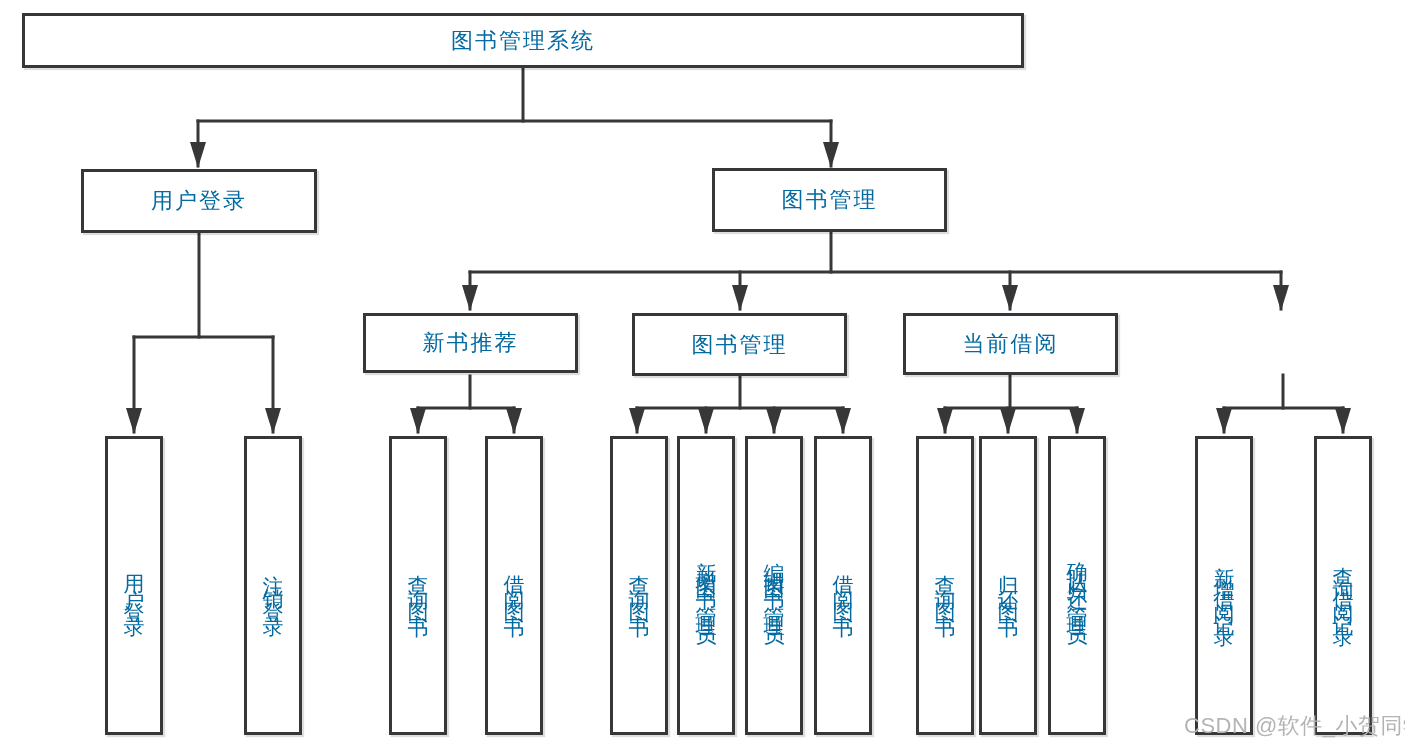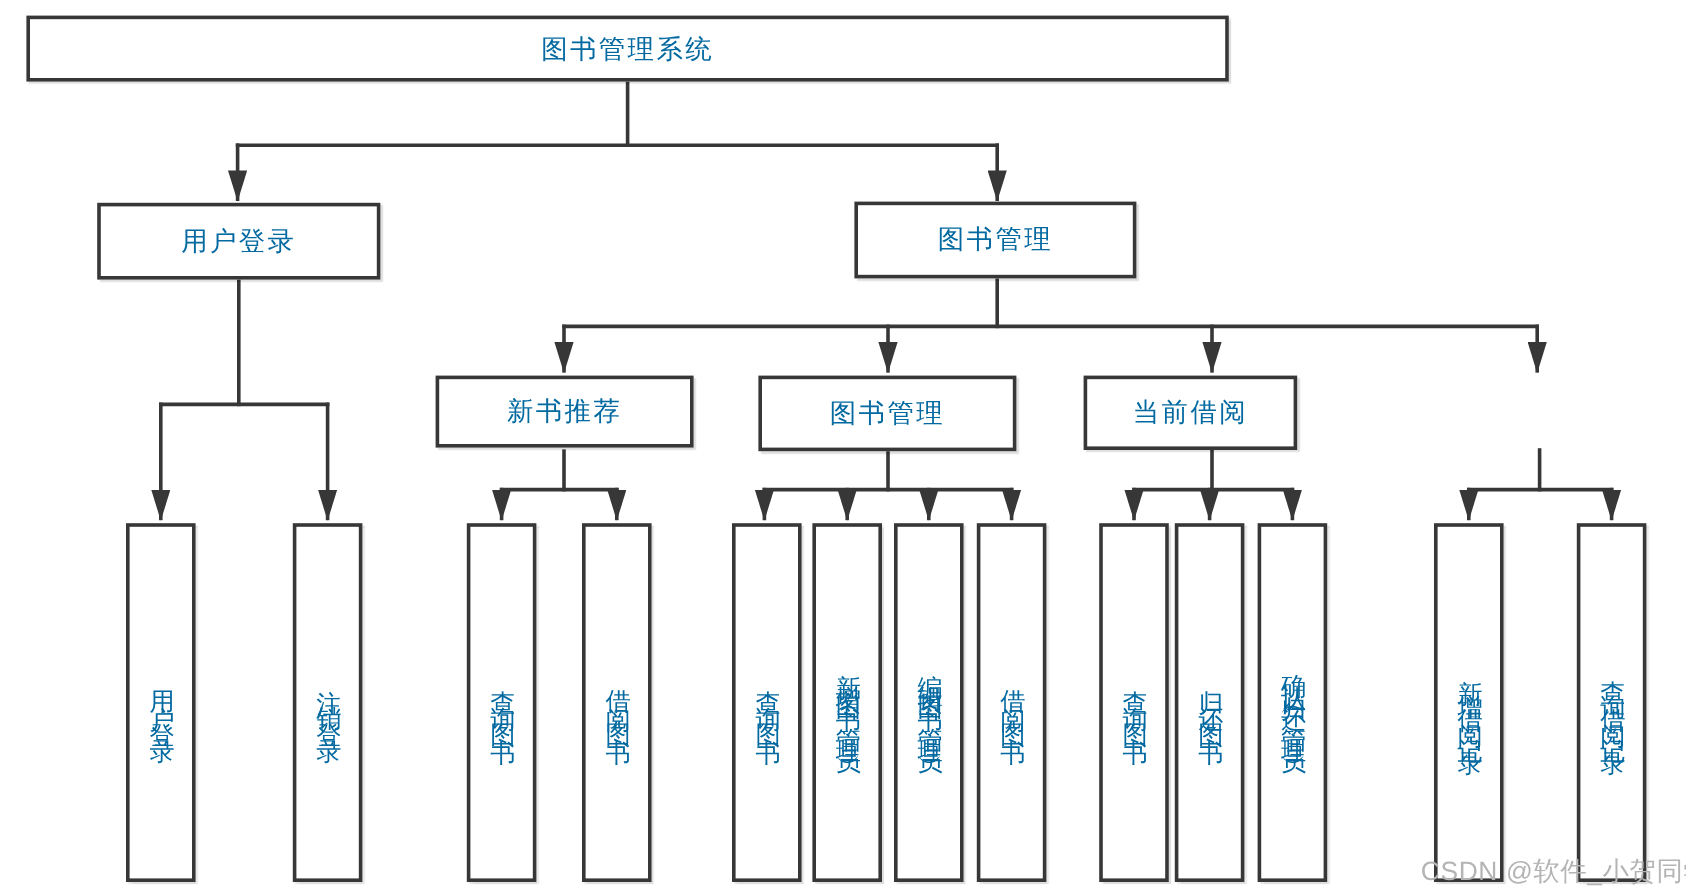--- a/index.html
+++ b/index.html
@@ -28,21 +28,21 @@
   .chars9 { letter-spacing:9px; }
 
   
   #root   { left:22px;  top:13px;  width:1002px; height:55px; }
   
   #login  { left:81px;  top:169px; width:236px; height:64px; }
   #mgmt   { left:712px; top:168px; width:235px; height:64px; }
   
   #rec    { left:363px;  top:313px; width:215px; height:60px; }
   #borrow { left:632px;  top:313px; width:215px; height:63px; }
-  #cur    { left:903px;  top:313px; width:178px; height:62px; }
+  #cur    { left:903px;  top:313px; width:215px; height:62px; }
   #rcd    { left:1175px; top:313px; width:215px; height:62px; }
   
   #l1 { left:105px; }
   #l2 { left:244px; }
   #n1 { left:389px; }
   #n2 { left:485px; }
   #b1 { left:610px; }
   #b2 { left:677px; }
   #b3 { left:745px; }
   #b4 { left:814px; }

